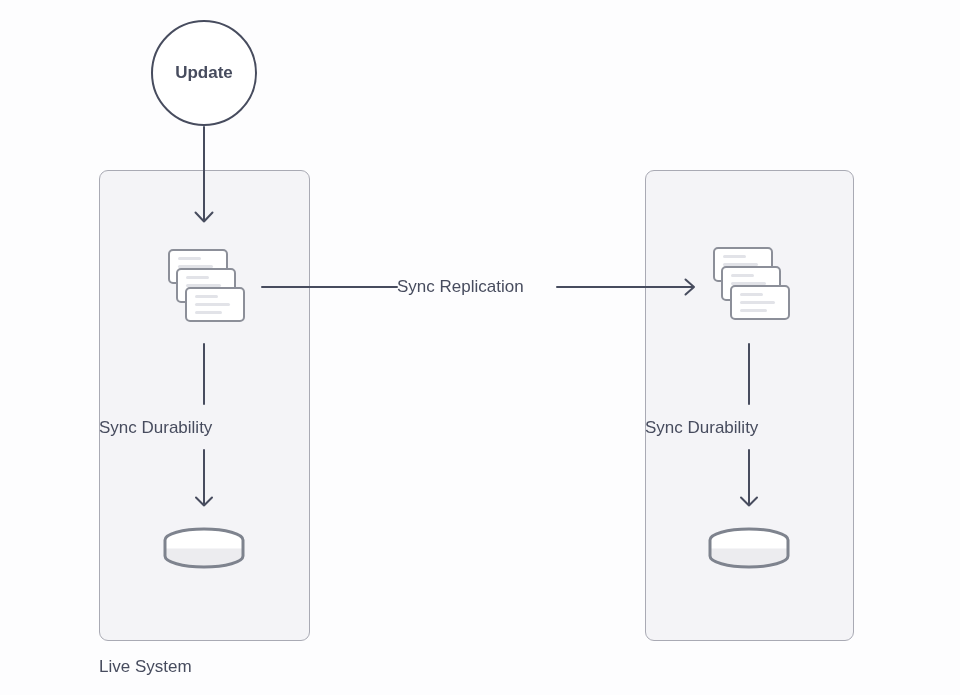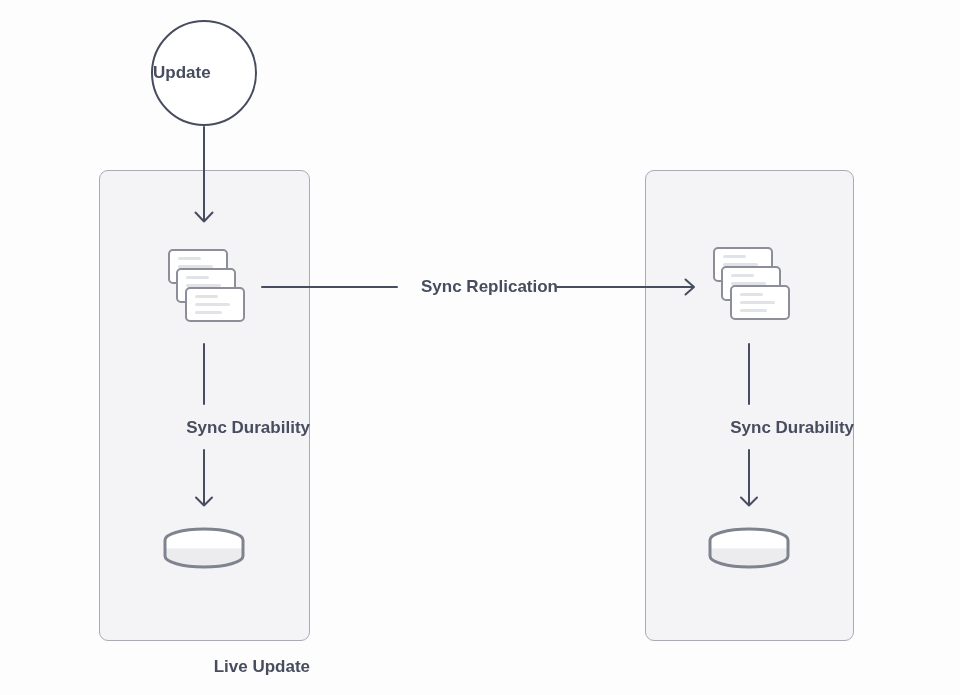--- a/index.html
+++ b/index.html
@@ -37,28 +37,28 @@
   .panel-left  { left: 99px;  width: 211px; }
   .panel-right { left: 645px; width: 209px; }
 
   .circle-node {
     position: absolute;
     left: 151px; top: 20px;
     width: 106px; height: 106px;
     border: 2px solid var(--line-stroke);
     border-radius: 50%;
     background: #ffffff;
-    display: flex; align-items: center; 
+    display: flex; align-items: center; justify-content: center;
     font-size: 17px; font-weight: 700;
   }
 
   .label {
     position: absolute;
-    font-size: 17px; font-weight: 700;
-    text-align: right; line-height: 20px;
+    font-size: 17px; font-weight: 400;
+    text-align: left; line-height: 20px;
     color: var(--text);
   }
   .caption-left       { left: 99px;  top: 657px; width: 211px; }
   .caption-right      { left: 645px; top: 657px; width: 209px; }
   .durability-left    { left: 99px;  top: 418px; width: 211px; }
   .durability-right   { left: 645px; top: 418px; width: 209px; }
   .replication-label  { left: 397px; top: 277px; width: 161px; }
 
   .doc-stack { position: absolute; width: 77px; height: 73px; }
   .doc-stack-left  { left: 168px; top: 249px; }
@@ -167,15 +167,15 @@
     <path class="ln" d="M204,450 L204,505.5 M196,497.5 L204,505.5 L212,497.5"></path>
     <path class="ln" d="M749,344 L749,404"></path>
     <path class="ln" d="M749,450 L749,505.5 M741,497.5 L749,505.5 L757,497.5"></path>
     <path class="ln" d="M262,287 L397,287"></path>
     <path class="ln" d="M557,287 L694,287 M685.5,279.5 L694,287 L685.5,294.5"></path>
   </svg>
 
   <div class="label replication-label">Sync Replication</div>
   <div class="label durability-left">Sync Durability</div>
   <div class="label durability-right">Sync Durability</div>
-  <div class="label caption-left">Live Update</div>
+  <div class="label caption-left">Live System</div>
 
 </div>
 
 </body></html>

